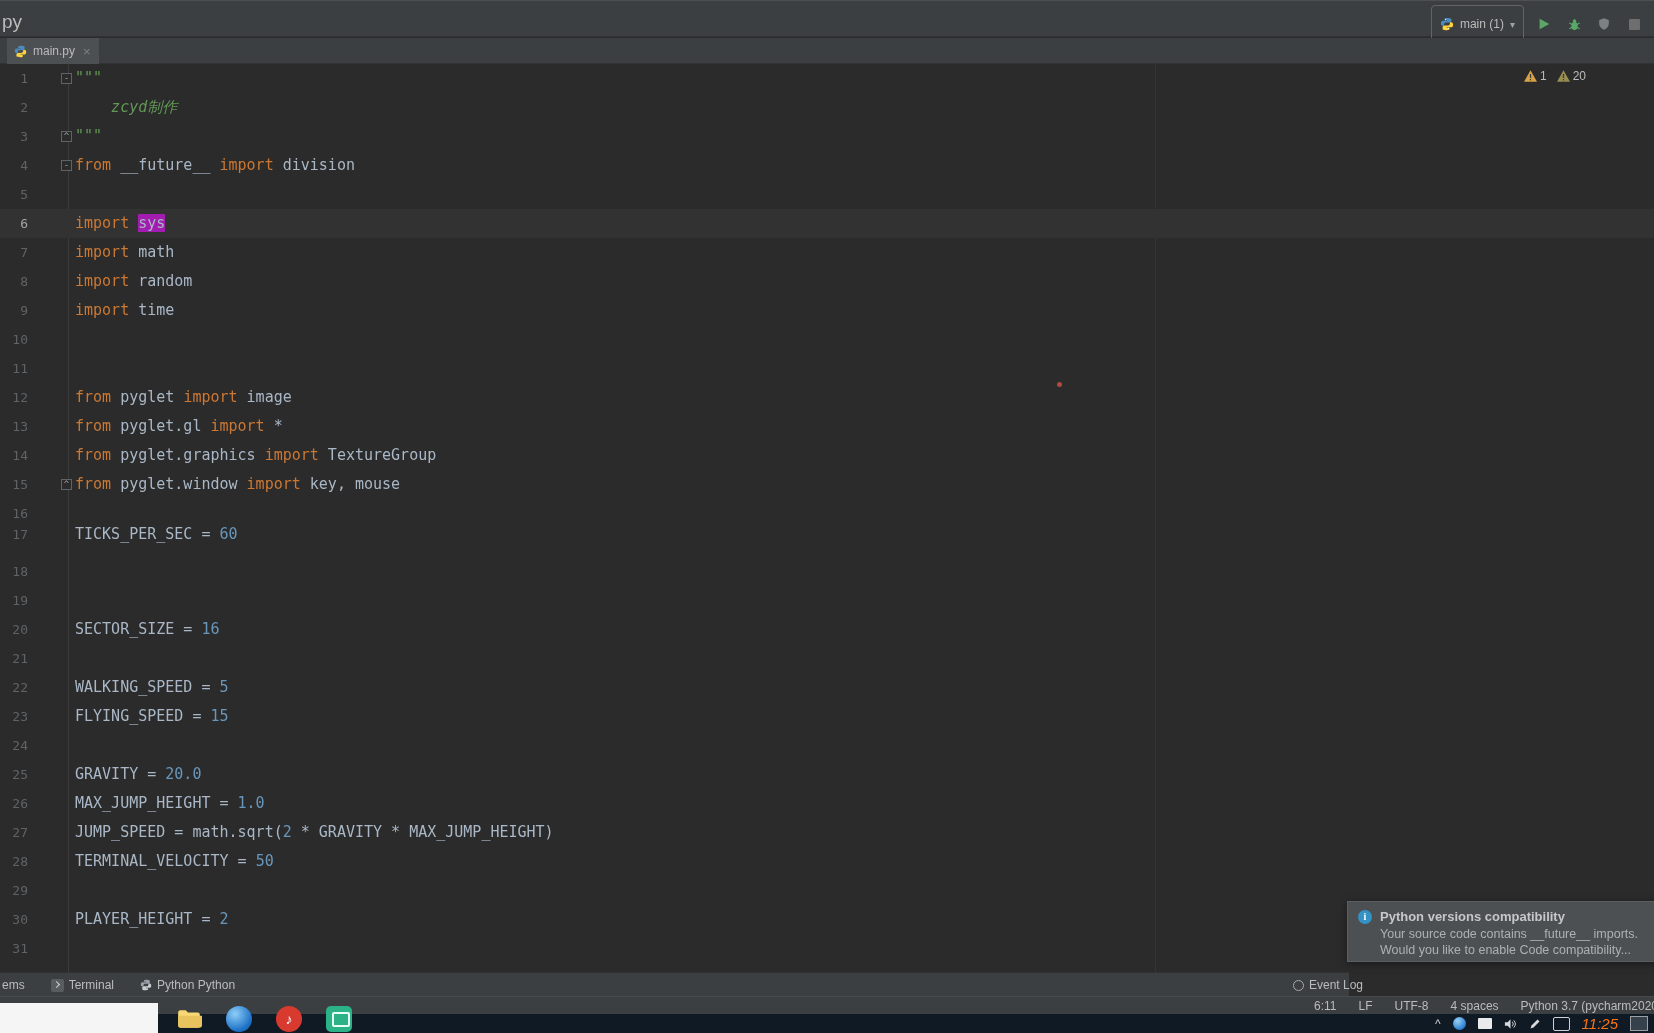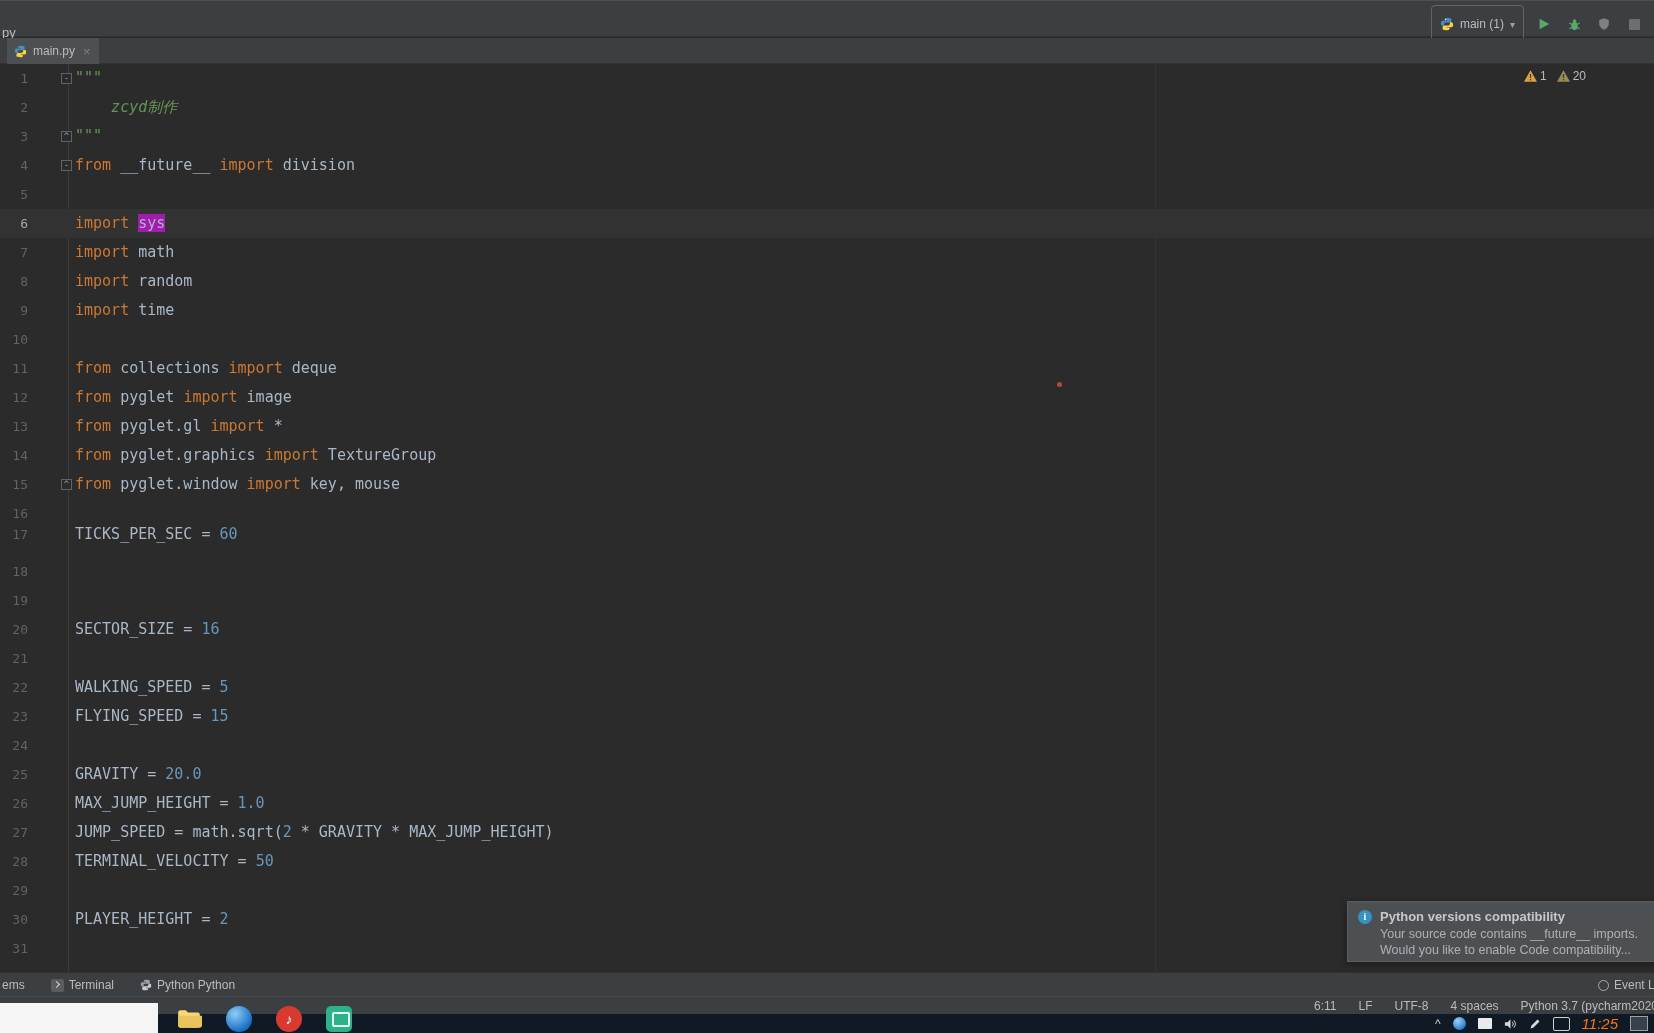--- a/index.html
+++ b/index.html
@@ -2,21 +2,21 @@
 <html><head>
 <meta charset="utf-8">
 <style>
   * { margin:0; padding:0; box-sizing:border-box; }
   html,body { width:1654px; height:1033px; overflow:hidden; }
   body { position:relative; background:#2b2b2b; font-family:"Liberation Sans", sans-serif; }
 
   
   .toolbar { position:absolute; left:0; top:0; width:1654px; height:37px;
              background:#3c3f41; border-top:1px solid #4d4f51; border-bottom:1px solid #323232; }
-  .project-label { position:absolute; left:2px; top:24px; color:#bbbbbb; font-size:13px; }
+  .project-label { position:absolute; left:2px; top:10px; color:#bbbbbb; font-size:19px; }
   .run-cluster { position:absolute; right:10px; top:4px; display:flex; align-items:center; gap:10px; }
   .run-combo { display:flex; align-items:center; gap:6px; height:26px; padding:18px 8px;
                border:1px solid #646464; border-radius:4px; color:#bbbbbb; font-size:12px; }
   .combo-caret { color:#9da0a2; font-size:10px; }
   .icon-btn { width:20px; height:20px; display:flex; align-items:center; justify-content:center; }
   .stop-square { width:11px; height:11px; background:#6e6e6e; border-radius:1px; }
 
   
   .tabbar { position:absolute; left:0; top:38px; width:1654px; height:26px;
             background:#3c3f41; border-bottom:1px solid #323232; }
@@ -54,21 +54,21 @@
                   background:#4d5052; border:1px solid #5b5e60; box-shadow:0 2px 8px rgba(0,0,0,.4);
                   padding:7px 10px 6px 10px; z-index:40; }
   .notif-title-row { display:flex; align-items:center; gap:8px; }
   .info-icon { width:14px; height:14px; border-radius:50%; background:#3592c4; color:#ffffff;
                font-size:10px; font-weight:bold; text-align:center; line-height:14px;
                font-family:"Liberation Serif", serif; flex:none; }
   .notif-title { color:#c5c7c9; font-size:13px; font-weight:bold; }
   .notif-body { margin-left:22px; margin-top:2px; color:#aeb1b4; font-size:12.5px; line-height:16px; }
 
   
-  .toolwindow-bar { position:absolute; left:0; top:972px; width:1654px; height:24px;
+  .toolwindow-bar { position:absolute; left:0; top:972px; width:1349px; height:24px;
                     background:#3c3f41; border-top:1px solid #323232; color:#bbbbbb; font-size:12px; }
   .tw-left { position:absolute; left:0; top:0; height:24px; display:flex; align-items:center; gap:22px; }
   .tw-item { display:flex; align-items:center; gap:5px; height:24px; padding:0 2px; }
   .tw-right { position:absolute; right:-14px; top:0; height:24px; display:flex; align-items:center; gap:5px; }
   .ring-icon { width:11px; height:11px; border:1.5px solid #a7abae; border-radius:50%; }
   .term-icon { width:13px; height:13px; background:#595d5f; border-radius:2px; position:relative; }
   .term-icon::after { content:""; position:absolute; left:3px; top:3px; width:4px; height:4px;
                       border-left:1.5px solid #cfd2d4; border-bottom:1.5px solid #cfd2d4;
                       transform:rotate(-135deg); }
 
@@ -164,21 +164,21 @@
       <div class="code-row" style="top: 0px;"><span class="gut-num">1</span><span class="fold-mark">-</span><span class="code-text"><span class="tk-s">"""</span></span></div>
       <div class="code-row" style="top: 29px;"><span class="gut-num">2</span><span class="code-text"><span class="tk-s">    zcyd制作</span></span></div>
       <div class="code-row" style="top: 58px;"><span class="gut-num">3</span><span class="fold-mark">^</span><span class="code-text"><span class="tk-s">"""</span></span></div>
       <div class="code-row" style="top: 87px;"><span class="gut-num">4</span><span class="fold-mark">-</span><span class="code-text"><span class="tk-k">from</span><span class="tk-p"> __future__ </span><span class="tk-k">import</span><span class="tk-p"> division</span></span></div>
       <div class="code-row" style="top: 116px;"><span class="gut-num">5</span><span class="code-text"></span></div>
       <div class="code-row caret-row" style="top: 145px;"><span class="gut-num">6</span><span class="code-text"><span class="tk-k">import</span><span class="tk-p"> </span><span class="tk-hl">sys</span></span></div>
       <div class="code-row" style="top: 174px;"><span class="gut-num">7</span><span class="code-text"><span class="tk-k">import</span><span class="tk-p"> math</span></span></div>
       <div class="code-row" style="top: 203px;"><span class="gut-num">8</span><span class="code-text"><span class="tk-k">import</span><span class="tk-p"> random</span></span></div>
       <div class="code-row" style="top: 232px;"><span class="gut-num">9</span><span class="code-text"><span class="tk-k">import</span><span class="tk-p"> time</span></span></div>
       <div class="code-row" style="top: 261px;"><span class="gut-num">10</span><span class="code-text"></span></div>
-      <div class="code-row" style="top: 290px;"><span class="gut-num">11</span><span class="code-text"><span class="tk-k">from</span><span class="tk-p"> collections </span><span class="tk-k">import</span><span class="tk-p"> deque</span></span></div>
+      <div class="code-row" style="top: 290px;"><span class="gut-num">11</span></div>
       <div class="code-row" style="top: 319px;"><span class="gut-num">12</span><span class="code-text"><span class="tk-k">from</span><span class="tk-p"> pyglet </span><span class="tk-k">import</span><span class="tk-p"> image</span></span></div>
       <div class="code-row" style="top: 348px;"><span class="gut-num">13</span><span class="code-text"><span class="tk-k">from</span><span class="tk-p"> pyglet.gl </span><span class="tk-k">import</span><span class="tk-p"> *</span></span></div>
       <div class="code-row" style="top: 377px;"><span class="gut-num">14</span><span class="code-text"><span class="tk-k">from</span><span class="tk-p"> pyglet.graphics </span><span class="tk-k">import</span><span class="tk-p"> TextureGroup</span></span></div>
       <div class="code-row" style="top: 406px;"><span class="gut-num">15</span><span class="fold-mark">^</span><span class="code-text"><span class="tk-k">from</span><span class="tk-p"> pyglet.window </span><span class="tk-k">import</span><span class="tk-p"> key, mouse</span></span></div>
       <div class="code-row" style="top: 435px;"><span class="gut-num">16</span><span class="code-text"></span></div>
       <div class="code-row" style="top: 456px;"><span class="gut-num">17</span><span class="code-text"><span class="tk-p">TICKS_PER_SEC = </span><span class="tk-n">60</span></span></div>
       <div class="code-row" style="top: 493px;"><span class="gut-num">18</span><span class="code-text"></span></div>
       <div class="code-row" style="top: 522px;"><span class="gut-num">19</span><span class="code-text"></span></div>
       <div class="code-row" style="top: 551px;"><span class="gut-num">20</span><span class="code-text"><span class="tk-p">SECTOR_SIZE = </span><span class="tk-n">16</span></span></div>
       <div class="code-row" style="top: 580px; padding-left: 32px;"><span class="gut-num">21</span><span class="code-text"></span></div>

